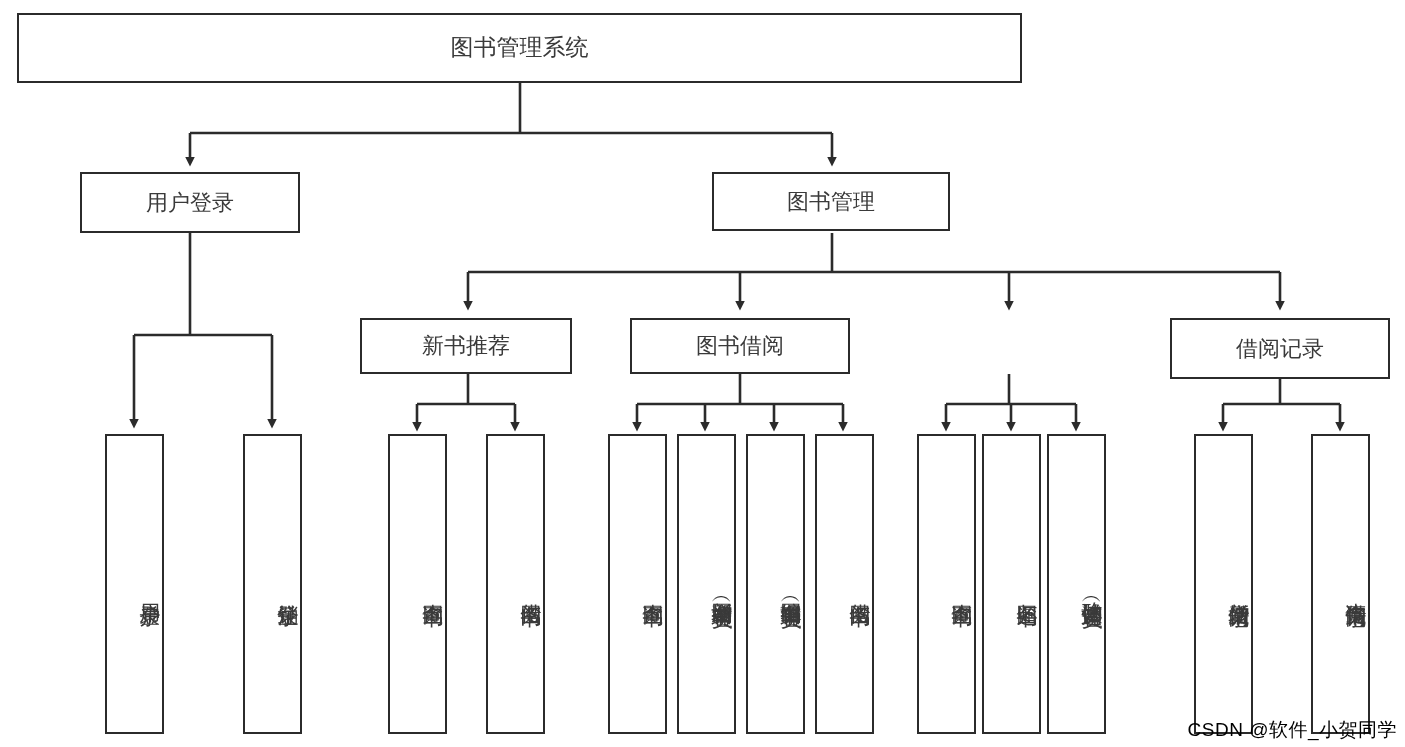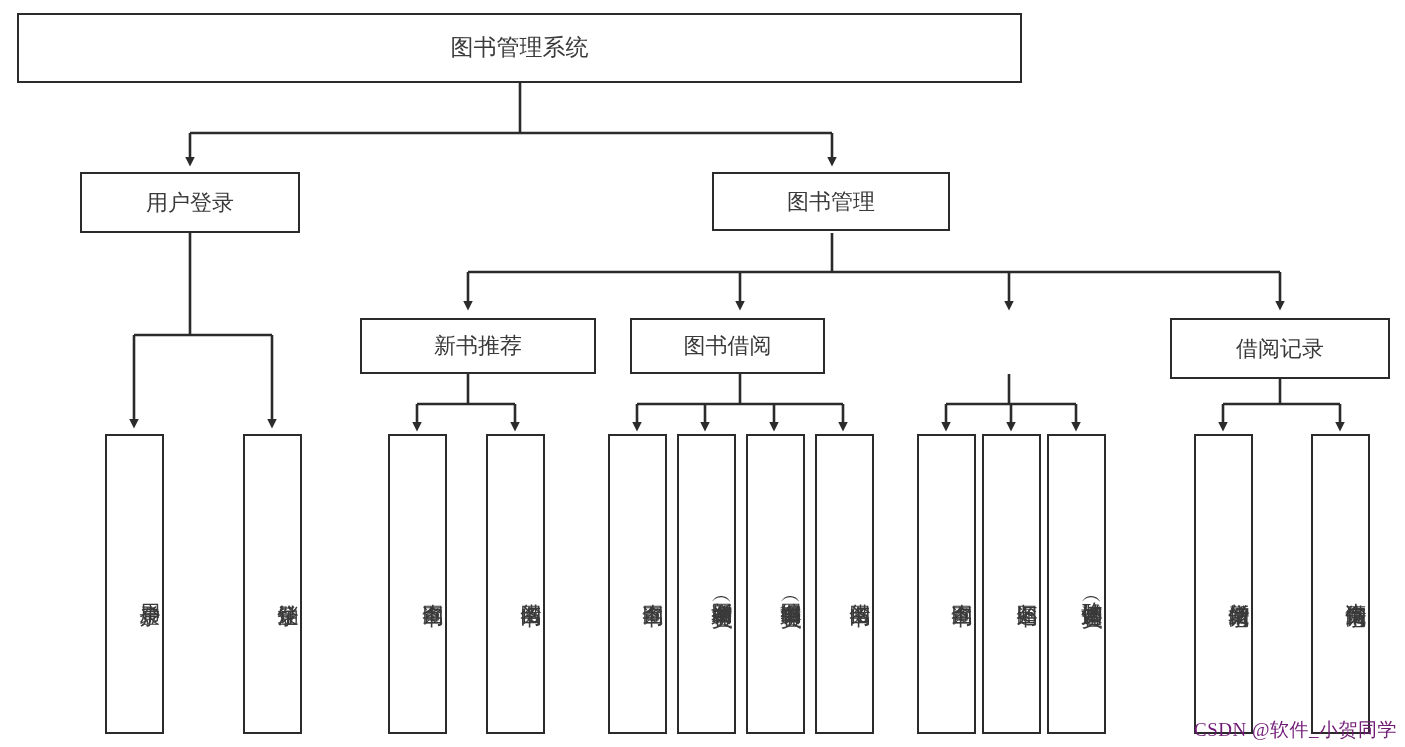--- a/index.html
+++ b/index.html
@@ -55,24 +55,23 @@
   .node.v .lbl {
     writing-mode: vertical-rl;
     text-orientation: upright;
     white-space: pre-line;
   }
   .watermark {
     position: absolute;
     right: 8px;
     bottom: 4px;
     font-size: 19px;
-    color: #701a75;
+    color: #000000;
     letter-spacing: 0.5px;
     user-select: none;
-    font-family: Liberation Serif, serif;
   }
 </style>
 </head>
 <body>
 
 <div id="canvas">
 
   <svg class="wires" viewBox="0 0 1405 747">
     <defs>
       <marker id="arrow" markerWidth="12" markerHeight="12" refX="1.5" refY="5" orient="auto" markerUnits="userSpaceOnUse">
@@ -130,25 +129,25 @@
   </div>
 
   <div class="node h" style="left:80px; top:172px; width:220px; height:61px;">
     <span class="lbl">用户登录</span>
   </div>
 
   <div class="node h" style="left:712px; top:172px; width:238px; height:59px;font-family:Liberation Serif, serif;">
     <span class="lbl">图书管理</span>
   </div>
 
-  <div class="node h" style="left:360px; top:318px; width:236px; height:56px;">
+  <div class="node h" style="left:360px; top:318px; width:212px; height:56px;">
     <span class="lbl">新书推荐</span>
   </div>
 
-  <div class="node h" style="left:630px; top:318px; width:195px; height:56px;">
+  <div class="node h" style="left:630px; top:318px; width:220px; height:56px;">
     <span class="lbl">图书借阅</span>
   </div>
 
 
   <div class="node h" style="left:1170px; top:318px; width:220px; height:61px;">
     <span class="lbl">借阅记录</span>
   </div>
 
   <div class="node v" style="left:105px; top:434px; width:59px; height:300px;">
     <span class="lbl">用户登录</span>

